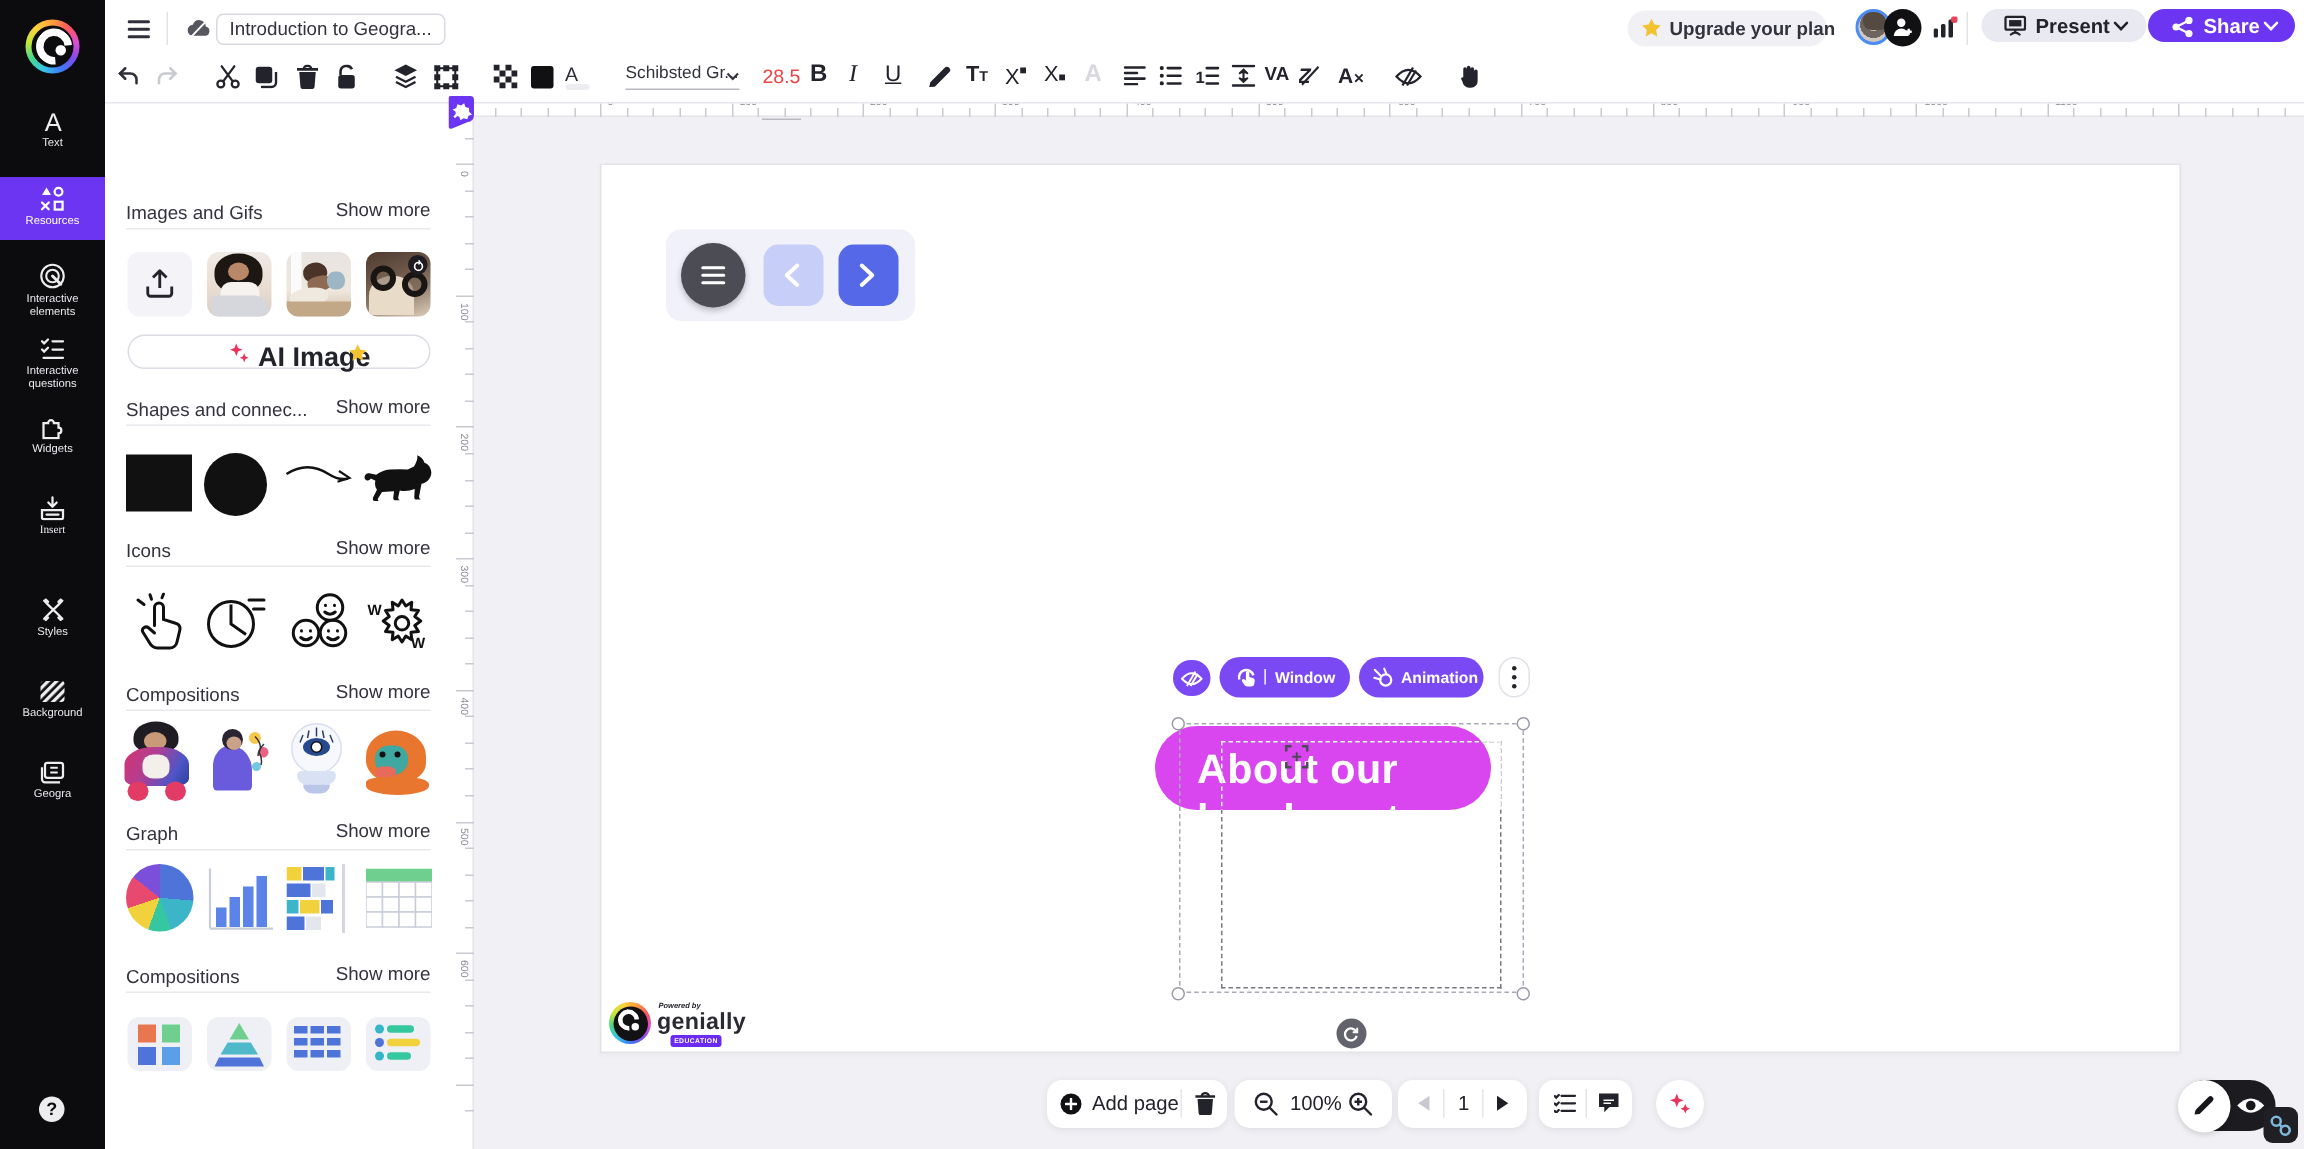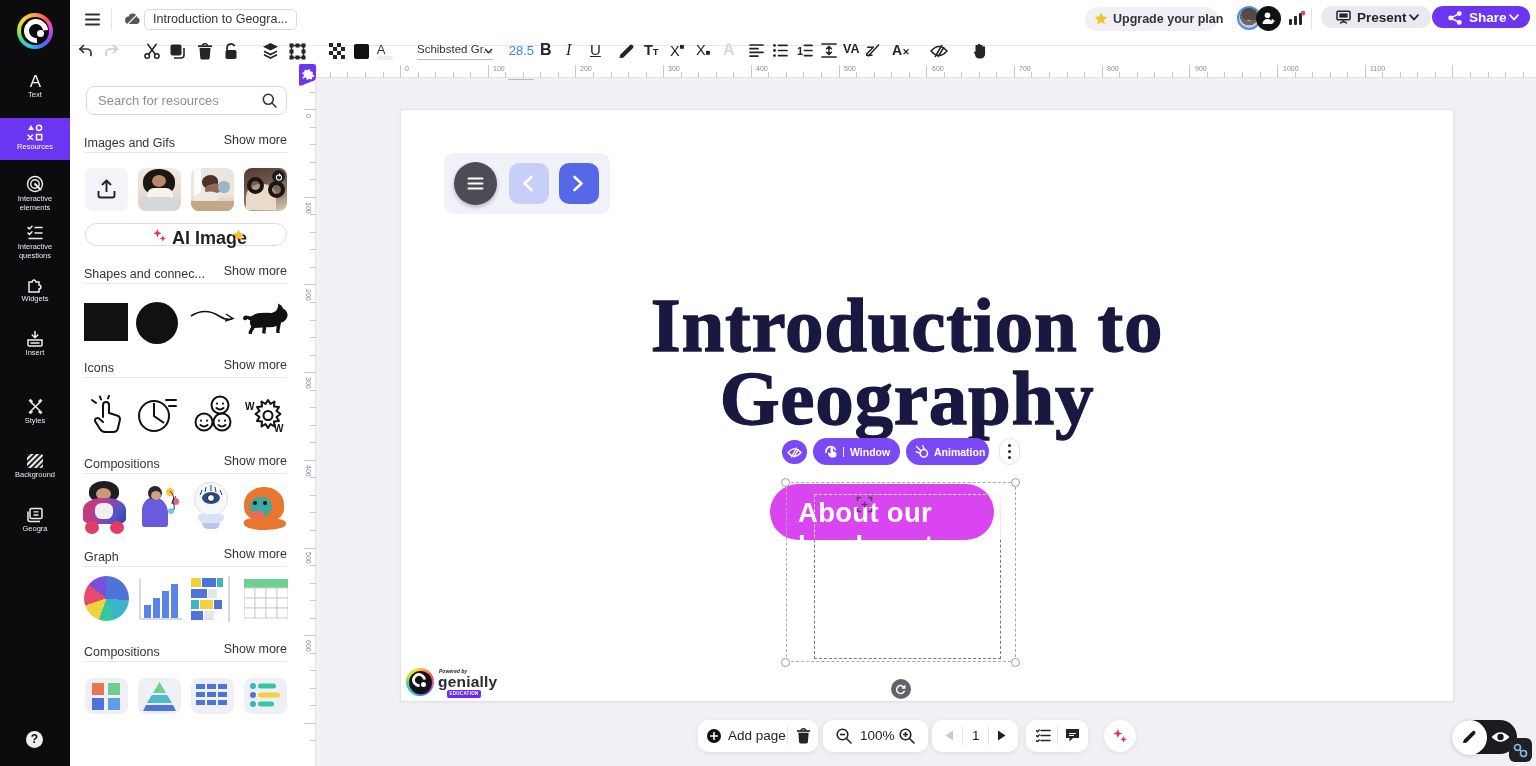--- a/index.html
+++ b/index.html
@@ -6,21 +6,21 @@
 html,body { width:1536px; height:766px; overflow:hidden; font-family:"Liberation Sans",sans-serif; background:#fff; }
 .abs { position:absolute; }
 #root { position:relative; width:1536px; height:766px; }
 
 #sidebar { left:0; top:0; width:70px; height:766px; background:#0c0c0f; z-index:30; }
 .navitem { position:absolute; left:0; width:70px; text-align:center; color:#ededf0; }
 .navitem .lbl { font-size:7.5px; line-height:8.5px; color:#e9e9ee; }
 .navitem svg { display:block; margin:0 auto 2px; }
 #res-active { position:absolute; left:0; top:118px; width:70px; height:42px; background:#6c35f2; }
 
-#topbar { left:70px; top:0; width:1466px; height:46px; background:#fff; border-bottom:1px solid #e6e6ec; z-index:20; }
+#topbar { left:70px; top:0; width:1466px; height:69px; background:#fff; border-bottom:1px solid #e6e6ec; z-index:20; }
 .tb-ic { position:absolute; }
 #docname { position:absolute; left:74px; top:9px; width:153px; height:21px; border:1px solid #d9d9e2; border-radius:5px; font-size:12.5px; color:#33333d; line-height:19px; padding-left:8px; }
 .pill-light { position:absolute; background:#f1f1f5; border-radius:14px; color:#33333d; font-weight:bold; font-size:12.5px; }
 #btn-present { left:1251px; top:6px; width:110px; height:22px; background:#e9e9f1; border-radius:14px; }
 #btn-share { left:1362px; top:6px; width:98px; height:22px; background:#6c35f2; border-radius:14px; color:#fff; }
 
 #panel { left:70px; top:63px; width:233px; height:703px; background:#fff; z-index:10; }
 .sec-h { position:absolute; left:14px; right:16px; border-bottom:1px solid #e8e8ed; height:20px; }
 .sec-h .t { font-size:12.5px; color:#33333d; }
 .sec-h .m { position:absolute; right:0; top:0; font-size:12.5px; color:#33333d; }
@@ -179,21 +179,20 @@
           <path d="M1.5 1.5 H15.5 M1.5 6.5 H15.5 M1.5 11.5 H15.5"></path>
         </svg>
       <div style="position:absolute;left:108px;top:53px;width:40px;height:41px;border-radius:10px;background:#c7cef8;"></div>
       <svg style="position:absolute;left:121px;top:65px;" width="12" height="17" viewBox="0 0 12 17" fill="none" stroke="#fff" stroke-width="2.6" stroke-linecap="round" stroke-linejoin="round">
           <path d="M9.5 2 L2.5 8.5 L9.5 15"></path>
         </svg>
       <div style="position:absolute;left:158px;top:53px;width:40px;height:41px;border-radius:10px;background:#5568e8;"></div>
       <svg style="position:absolute;left:171px;top:65px;" width="12" height="17" viewBox="0 0 12 17" fill="none" stroke="#fff" stroke-width="2.6" stroke-linecap="round" stroke-linejoin="round">
           <path d="M2.5 2 L9.5 8.5 L2.5 15"></path>
         </svg>
-      <div id="title" style="position:absolute;left:506px;top:179px;transform:translateX(-50%);width:900px;text-align:center;font-family:'Liberation Serif',serif;font-weight:bold;color:#181840;font-size:77px;line-height:73px;letter-spacing:.75px;-webkit-text-stroke:1.3px #181840;">Introduction to<br>Geography</div>
 
       <div class="ffpill" style="left:381px;top:330px;width:25px;height:24px;background:#7b49f4;">
         <svg style="position:absolute;left:5px;top:6px;" width="15" height="13" viewBox="0 0 18 16">
             <path d="M1 8 Q9 -1 17 8 Q9 17 1 8 Z" fill="none" stroke="#fff" stroke-width="1.6"></path>
             <path d="M12 2 L5 14 M14 4 L8 14" stroke="#fff" stroke-width="1.6"></path>
           </svg>
       </div>
       <div class="ffpill" style="left:412px;top:328px;width:87px;height:27px;background:#7b49f4;color:#fff;">
         <svg style="position:absolute;left:10px;top:5px;" width="15" height="16" viewBox="0 0 15 16">
             <path d="M3.2 10 A4.8 4.8 0 1 1 12.6 7.2" fill="none" stroke="#fff" stroke-width="1.7"></path>
@@ -433,21 +432,21 @@
           <rect x="4" y="12" width="4" height="4"></rect>
           <rect x="12" y="12" width="4" height="4"></rect>
         </g>
       </svg>
     <div style="position:absolute;left:284px;top:43.5px;width:15px;height:15px;background:#111114;border-radius:2px;"></div>
     <div style="position:absolute;left:302px;top:42px;width:18px;font-size:13px;color:#2f2f3a;text-align:center;">A</div>
     <div style="position:absolute;left:307px;top:56px;width:16px;height:4px;background:#ededf1;border-radius:2px;"></div>
     <div style="position:absolute;left:347px;top:43px;width:76px;font-size:11.5px;color:#33333d;border-bottom:1px solid #b9b9c2;padding-bottom:4px;white-space:nowrap;overflow:hidden;">Schibsted Gr...<svg style="position:absolute;right:0;top:5px;" width="9" height="6" viewBox="0 0 9 6" fill="none" stroke="#33333d" stroke-width="1.4">
           <path d="M1 1 L4.5 4.7 L8 1"></path>
         </svg></div>
-    <div style="position:absolute;left:438px;top:42.5px;width:26px;font-size:13px;color:#3b82f6;border-bottom:1px solid #b9b9c2;padding-bottom:21px;text-align:right;">28.5</div>
+    <div style="position:absolute;left:438px;top:42.5px;width:26px;font-size:13px;color:#ef4444;border-bottom:1px solid #b9b9c2;padding-bottom:21px;text-align:center;">28.5</div>
     <div style="position:absolute;left:470px;top:41px;font-size:16px;font-weight:bold;color:#23232c;">B</div>
     <div style="position:absolute;left:496px;top:41px;font-size:16px;font-style:italic;font-family:'Liberation Serif',serif;color:#23232c;">I</div>
     <div style="position:absolute;left:520px;top:41px;font-size:15px;text-decoration:underline;color:#23232c;">U</div>
     <svg class="tb-ic" style="left:548px;top:43px;" width="17" height="16" viewBox="0 0 17 16">
         <path d="M1.5 15 L2.2 11.8 L11.8 2.2 a2.1 2.1 0 0 1 3 3 L5.2 14.8 Z" fill="#23232c"></path>
       </svg>
     <div style="position:absolute;left:574px;top:42px;font-size:14.5px;font-weight:bold;color:#23232c;">T<span style="font-size:9.5px;">T</span></div>
     <div style="position:absolute;left:600px;top:42px;font-size:14.5px;color:#23232c;">X<span style="font-size:8px;vertical-align:7px;">■</span></div>
     <div style="position:absolute;left:626px;top:42px;font-size:14.5px;color:#23232c;">X<span style="font-size:8px;">■</span></div>
     <div style="position:absolute;left:653px;top:41px;font-size:16px;font-weight:bold;color:#d8d8de;">A</div>
@@ -476,27 +475,20 @@
     <div style="position:absolute;left:822px;top:42px;font-size:14px;font-weight:bold;color:#23232c;">A<span style="font-size:9px;">✕</span></div>
     <svg class="tb-ic" style="left:860px;top:43px;" width="18" height="16" viewBox="0 0 18 16">
         <path d="M1 8 Q9 -1 17 8 Q9 17 1 8 Z" fill="none" stroke="#23232c" stroke-width="1.5"></path>
         <path d="M12 2 L5 14 M14 4 L8 14" stroke="#23232c" stroke-width="1.5"></path>
       </svg>
     <svg class="tb-ic" style="left:903px;top:42px;" width="15" height="17" viewBox="0 0 15 17" fill="#23232c">
         <path d="M2.5 9.5 V4 a1.2 1.2 0 0 1 2.4 0 V3 a1.2 1.2 0 0 1 2.4 0 v1 a1.2 1.2 0 0 1 2.4 0 v1.5 a1.2 1.2 0 0 1 2.4 0 V12 a4.5 4.5 0 0 1 -4.5 4.5 H6.5 A4.5 4.5 0 0 1 2 12.5 L1 10.5 a1.3 1.3 0 0 1 1.5 -1 Z"></path>
       </svg>
   </div>
   <div class="abs" id="panel">
-    <div style="position:absolute;left:16px;top:23px;width:201px;height:29px;border:1px solid #d9d9e2;border-radius:8px;">
-      <span style="position:absolute;left:11px;top:6px;font-size:13px;color:#8f8f9a;">Search for resources</span>
-      <svg style="position:absolute;right:9px;top:6px;" width="15" height="15" viewBox="0 0 15 15" fill="none" stroke="#33333d" stroke-width="1.6">
-          <circle cx="6.3" cy="6.3" r="5"></circle>
-          <path d="M10 10 L14 14" stroke-linecap="round"></path>
-        </svg>
-    </div>
     <div class="sec-h" style="top:70px;"><span class="t">Images and Gifs</span><span class="m">Show more</span></div>
     <div class="thumb" style="left:15px;top:105px;background:#f4f4f8;">
       <svg style="position:absolute;left:12px;top:11px;" width="19" height="20" viewBox="0 0 19 20" fill="none" stroke="#23232c" stroke-width="1.9">
           <path d="M9.5 13 V2 M5 6 L9.5 1.5 L14 6" stroke-linejoin="round"></path>
           <path d="M1.5 12 v4.5 a2 2 0 0 0 2 2 h12 a2 2 0 0 0 2 -2 V12"></path>
         </svg>
     </div>
     <div class="thumb" style="left:68px;top:105px;background:linear-gradient(180deg,#f0eae5 0%,#e9ddd2 55%,#d9cfc6 100%);">
       <div style="position:absolute;left:5px;top:1px;width:32px;height:26px;background:#1d1714;border-radius:48% 48% 42% 42%;"></div>
       <div style="position:absolute;left:14px;top:7px;width:14px;height:12px;background:#b98868;border-radius:50%;"></div>
@@ -723,21 +715,21 @@
           <path d="M3 14.5 H16"></path>
         </svg>
       <div class="lbl">Interactive<br>questions</div>
     </div>
     <div class="navitem" style="top:276px;">
       <svg width="17" height="17" viewBox="0 0 17 17" fill="none" stroke="#ededf0" stroke-width="1.5">
           <path d="M2 6 h3.1 a1.9 1.9 0 1 1 3.8 0 H12 v3.1 a1.9 1.9 0 1 1 0 3.8 V16 H2 Z"></path>
         </svg>
       <div class="lbl">Widgets</div>
     </div>
-    <div class="navitem" style="top:330px;">
+    <div class="navitem" style="top:330px;font-family:Liberation Serif, serif;">
       <svg width="18" height="17" viewBox="0 0 18 17" fill="none" stroke="#ededf0" stroke-width="1.5">
           <path d="M2 10 h14 v5 a1 1 0 0 1 -1 1 H3 a1 1 0 0 1 -1 -1 Z"></path>
           <path d="M9 1.5 v6 M6.2 5 L9 7.8 L11.8 5" stroke-linecap="round" stroke-linejoin="round"></path>
           <path d="M5 13 h8" stroke-linecap="round"></path>
         </svg>
       <div class="lbl">Insert</div>
     </div>
     <div class="navitem" style="top:398px;">
       <svg width="17" height="17" viewBox="0 0 17 17" fill="none" stroke="#ededf0" stroke-width="1.6" stroke-linecap="round">
           <path d="M2.5 2.5 c3 3.5 9 8.5 12 12"></path>

